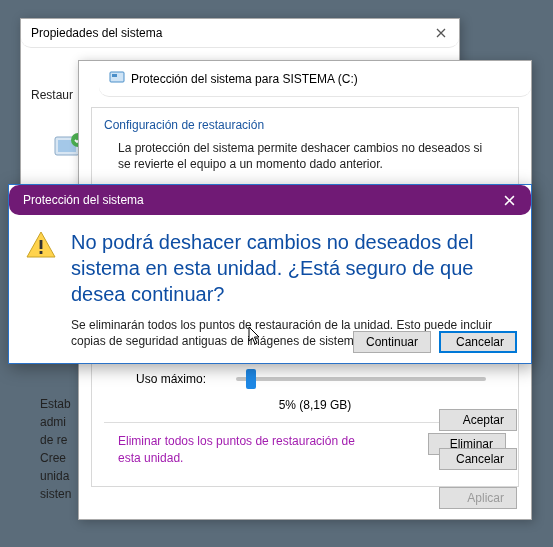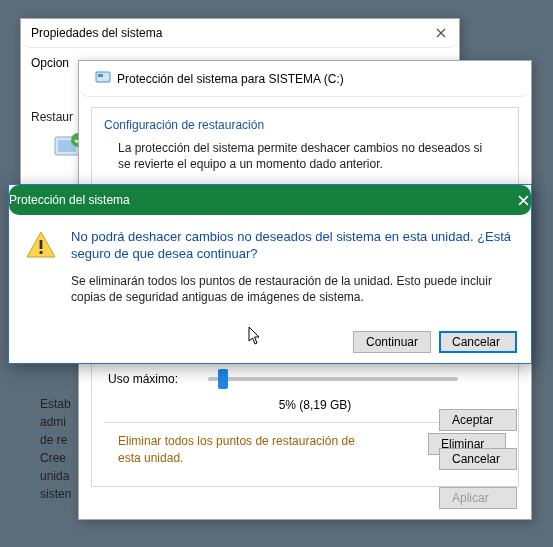--- a/index.html
+++ b/index.html
@@ -39,60 +39,60 @@
     font-size: 14px;
     cursor: default;
   }
   
   #w1 { top: 18px; left: 20px; width: 440px; height: 180px; }
   #w1 .tabs { padding: 8px 0 0 10px; font-size: 12px; }
   #w1 .restore-label { padding: 40px 0 0 10px; font-size: 12px; color:#222; }
   #w1 .sysicon { position:absolute; top:110px; left:30px; }
   
   #w2 { top: 60px; left: 78px; width: 454px; height: 460px; }
-  #w2 .titlebar { padding: 8px 16px; }
+  #w2 .titlebar { padding: 8px 10px; margin-left: 20px; }
   #w2 .inset {
     margin: 10px 12px 0 12px;
     border: 1px solid #d8d8d8;
     padding: 10px 12px 14px 12px;
     position: relative;
     height: 380px;
   }
   #w2 .sectitle { color: #1a56a0; font-size: 12px; margin-bottom: 8px; }
   #w2 .desc { font-size: 12px; color: #222; margin: 0 16px 8px 14px; line-height: 1.35; }
   #w2 .disk-row {
     display:flex; align-items:center; gap:30px;
-    margin: 200px 0 8px 4px;
+    margin: 200px 0 8px 32px;
     font-size:12px;
   }
   .slider-track {
     position: relative;
     width: 250px;
     height: 4px;
     background: #c8c8c8;
     border-radius: 2px;
   }
   .slider-thumb {
     position: absolute;
     top: -8px;
     width: 10px;
     height: 20px;
     background: #1e88e5;
     border-radius: 2px;
   }
   .slider-value { text-align:center; font-size:12px; margin-top:12px; margin-left:20px; }
   .divider { border-top:1px solid #ddd; margin:10px 0;}
   .delete-row { display:flex; justify-content:space-between; align-items:flex-start; gap:20px; margin:0 0 0 14px;}
-  .delete-row .txt { font-size:12px; color:#a16207; max-width:260px; line-height:1.35;}
+  .delete-row .txt { font-size:12px; color:#a21caf; max-width:260px; line-height:1.35;}
   .btn {
     display:inline-block;
     min-width: 78px;
     padding: 3px 12px;
     font-size: 12px;
-    text-align:left;
+    text-align:right;
     background: #e1e1e1;
     border: 1px solid #adadad;
     color:#000;
     cursor: default;
   }
   .btn.default { border: 2px solid #0078d7; padding: 2px 11px; }
   .btn.disabled { color:#9b9b9b; }
   .bottom-buttons {
     position:absolute;
     right: 14px;
@@ -102,37 +102,37 @@
     flex-direction:column;
   }
   
   #w3 {
     top: 184px; left: 8px;
     width: 524px; height: 180px;
     border: 1px solid #2a72c8;
     box-shadow: 2px 4px 16px rgba(0,0,0,0.35);
   }
   #w3 .titlebar {
-    background: #15803d;
+    background: #701a75;
     color: #fff;
     border-bottom: none;
-    padding: 7px 0;
+    padding: 7px 14px;
     gap: 39px;
   }
   #w3 .titlebar .close-x { color:#fff; }
   #w3 .body {
     display:flex;
     gap: 14px;
     padding: 14px 18px 8px 16px;
     align-items: flex-start;
   }
   #w3 .warn-icon { flex:0 0 32px; }
   #w3 .headline {
     color: #0d4da3;
-    font-size: 13px;
+    font-size: 20px;
     line-height: 1.3;
     margin-bottom: 10px;
   }
   #w3 .subtext {
     font-size: 12px;
     color: #222;
     line-height: 1.35;
   }
   #w3 .dlg-buttons {
     position:absolute;
@@ -149,21 +149,20 @@
 
 <div id="w1" class="window">
   <div class="titlebar">
     <span class="ttl">Propiedades del sistema</span>
     <span class="close-x">
       <svg width="10" height="10" viewBox="0 0 10 10">
           <path d="M1 1 L9 9 M9 1 L1 9" stroke="#555" stroke-width="1.3"></path>
         </svg>
     </span>
   </div>
-  <div class="tabs">Opcion</div>
   <div class="sysicon">
     <svg width="38" height="38" viewBox="0 0 38 38">
       <rect x="4" y="8" width="24" height="18" rx="2" fill="#d8e6f3" stroke="#8aa9c7"></rect>
       <rect x="7" y="11" width="18" height="12" fill="#a4c8e8"></rect>
       <circle cx="27" cy="11" r="7" fill="#4caf50"></circle>
       <path d="M24 11 l2 2 l4 -4" stroke="#fff" stroke-width="1.8" fill="none"></path>
     </svg>
   </div>
   <div class="restore-label">Restaur</div>
 </div>

